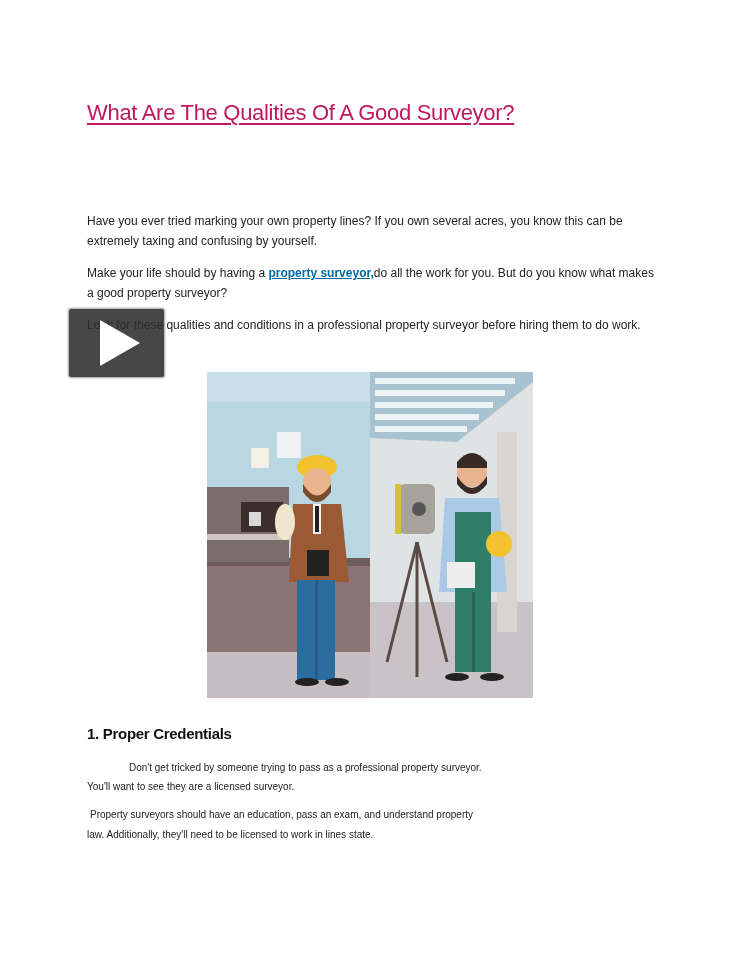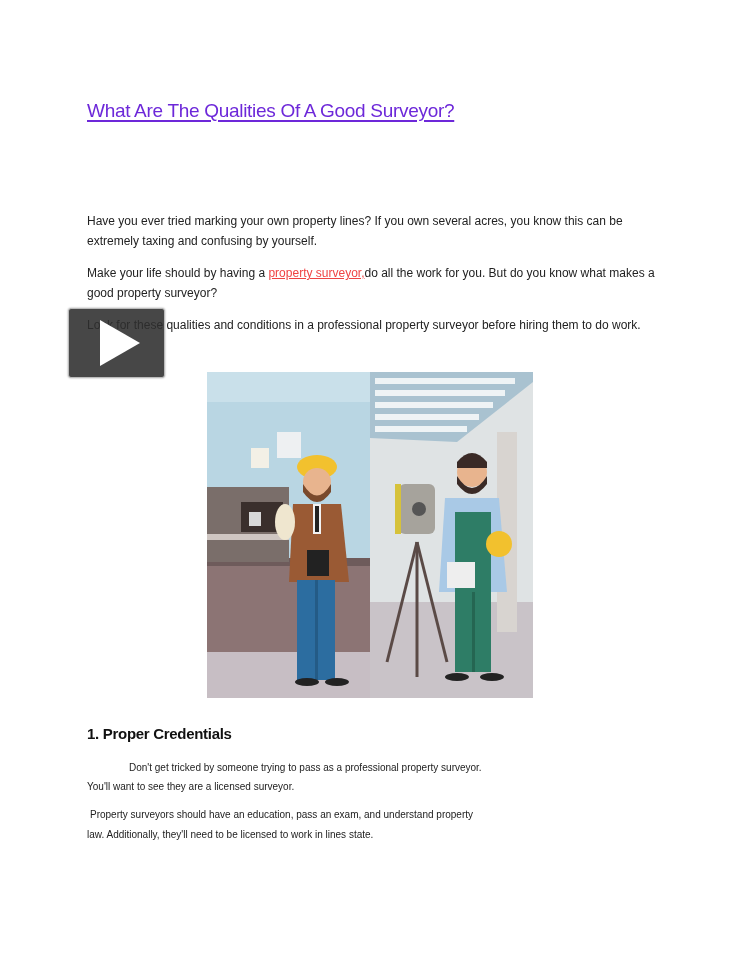--- a/index.html
+++ b/index.html
@@ -2,31 +2,31 @@
 <html><head>
 <meta charset="utf-8">
 <style>
   html, body { margin: 0; padding: 0; }
   body {
     width: 741px; height: 960px; background: #ffffff; position: relative; overflow: hidden;
     font-family: "Liberation Sans", "DejaVu Sans", sans-serif; color: #1a1a1a;
   }
   .title {
     position: absolute; left: 87px; top: 100px;
-    font-size: 19px; color: #6d28d9; text-decoration: underline; text-decoration-thickness: 2px;
+    font-size: 22px; color: #be185d; text-decoration: underline; text-decoration-thickness: 2px;
     text-underline-offset: 3px; letter-spacing: -0.3px; white-space: nowrap;
   }
   .para {
     position: absolute; left: 87px; width: 570px;
     font-size: 12px; line-height: 20px; color: #222;
   }
   .p1 { top: 211px; }
   .p2 { top: 263px; }
   .p3 { top: 315px; }
-  .link { color: #ef4444; font-weight: normal; text-decoration: underline; text-align: right; }
+  .link { color: #0369a1; font-weight: bold; text-decoration: underline; text-align: right; }
   .play {
     position: absolute; left: 68px; top: 308px; width: 95px; height: 68px;
     background: rgba(45,45,45,0.88); border: 1px solid #bbb; border-radius: 3px;
     box-shadow: 0 0 2px #999; display: flex; align-items: center; justify-content: center;
     cursor: pointer;
   }
   .play svg { margin-left: 6px; }
   .illus {
     position: absolute; left: 207px; top: 372px; width: 326px; height: 326px; overflow: hidden;
   }

